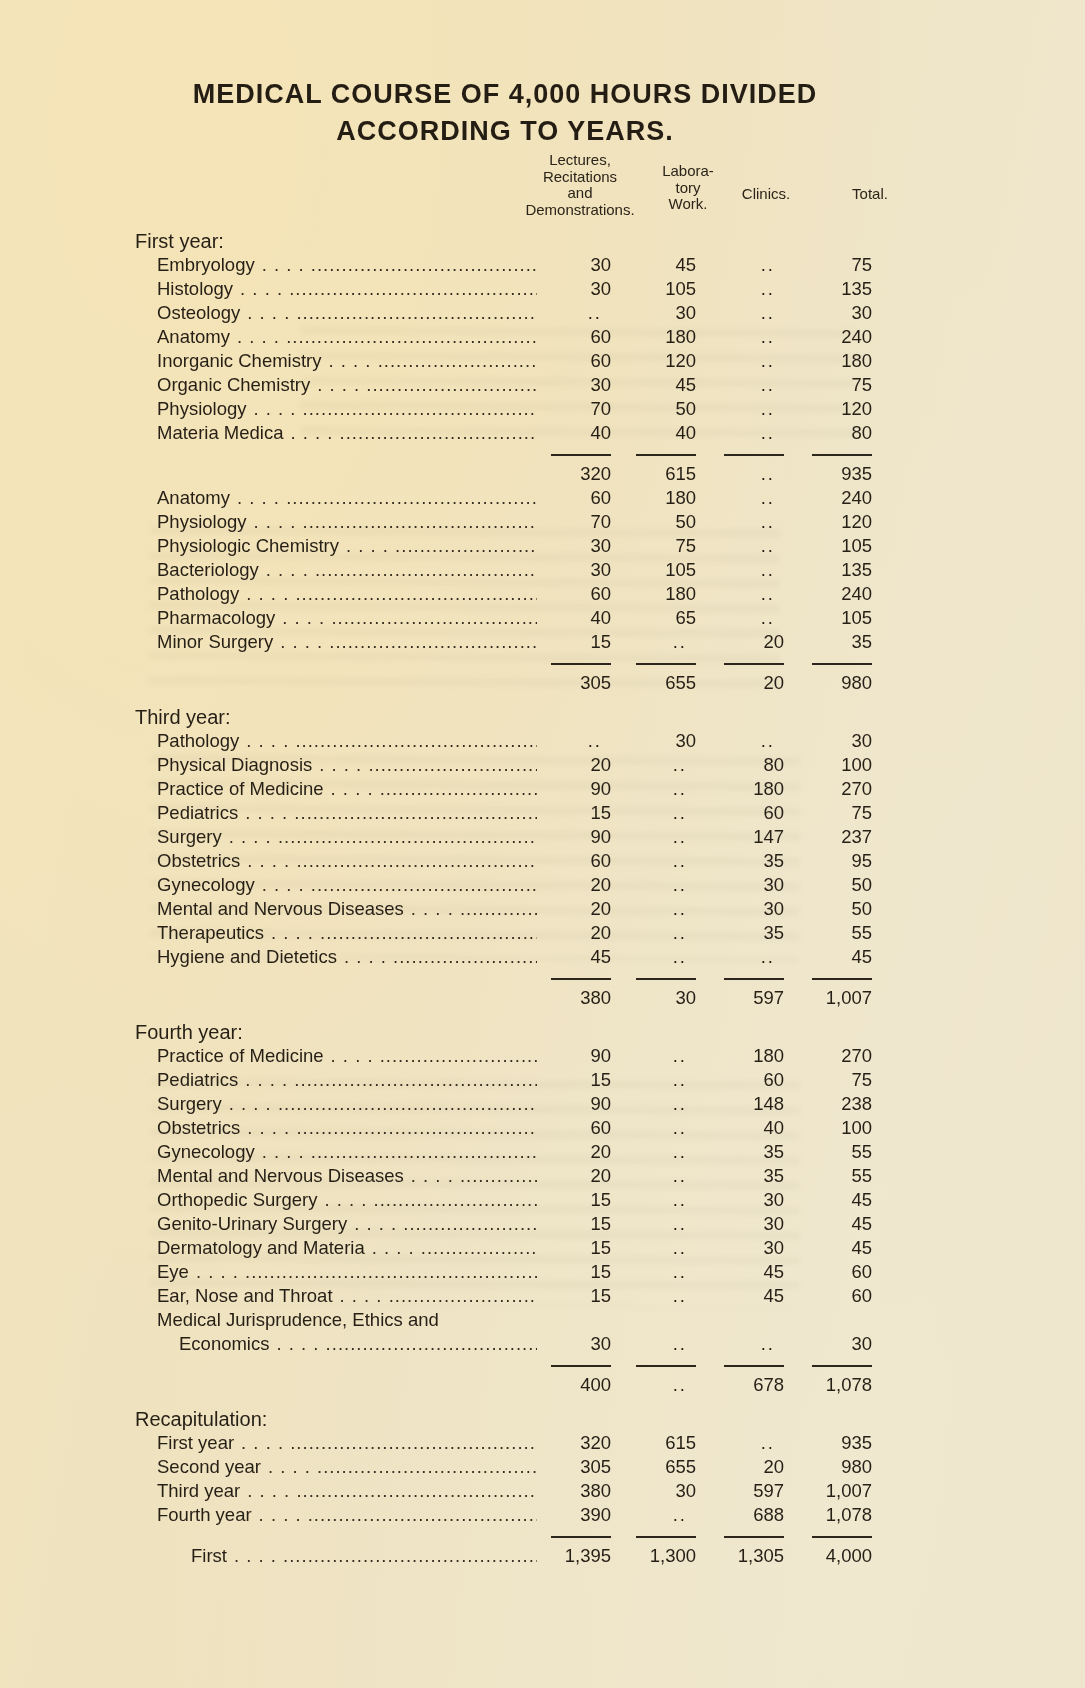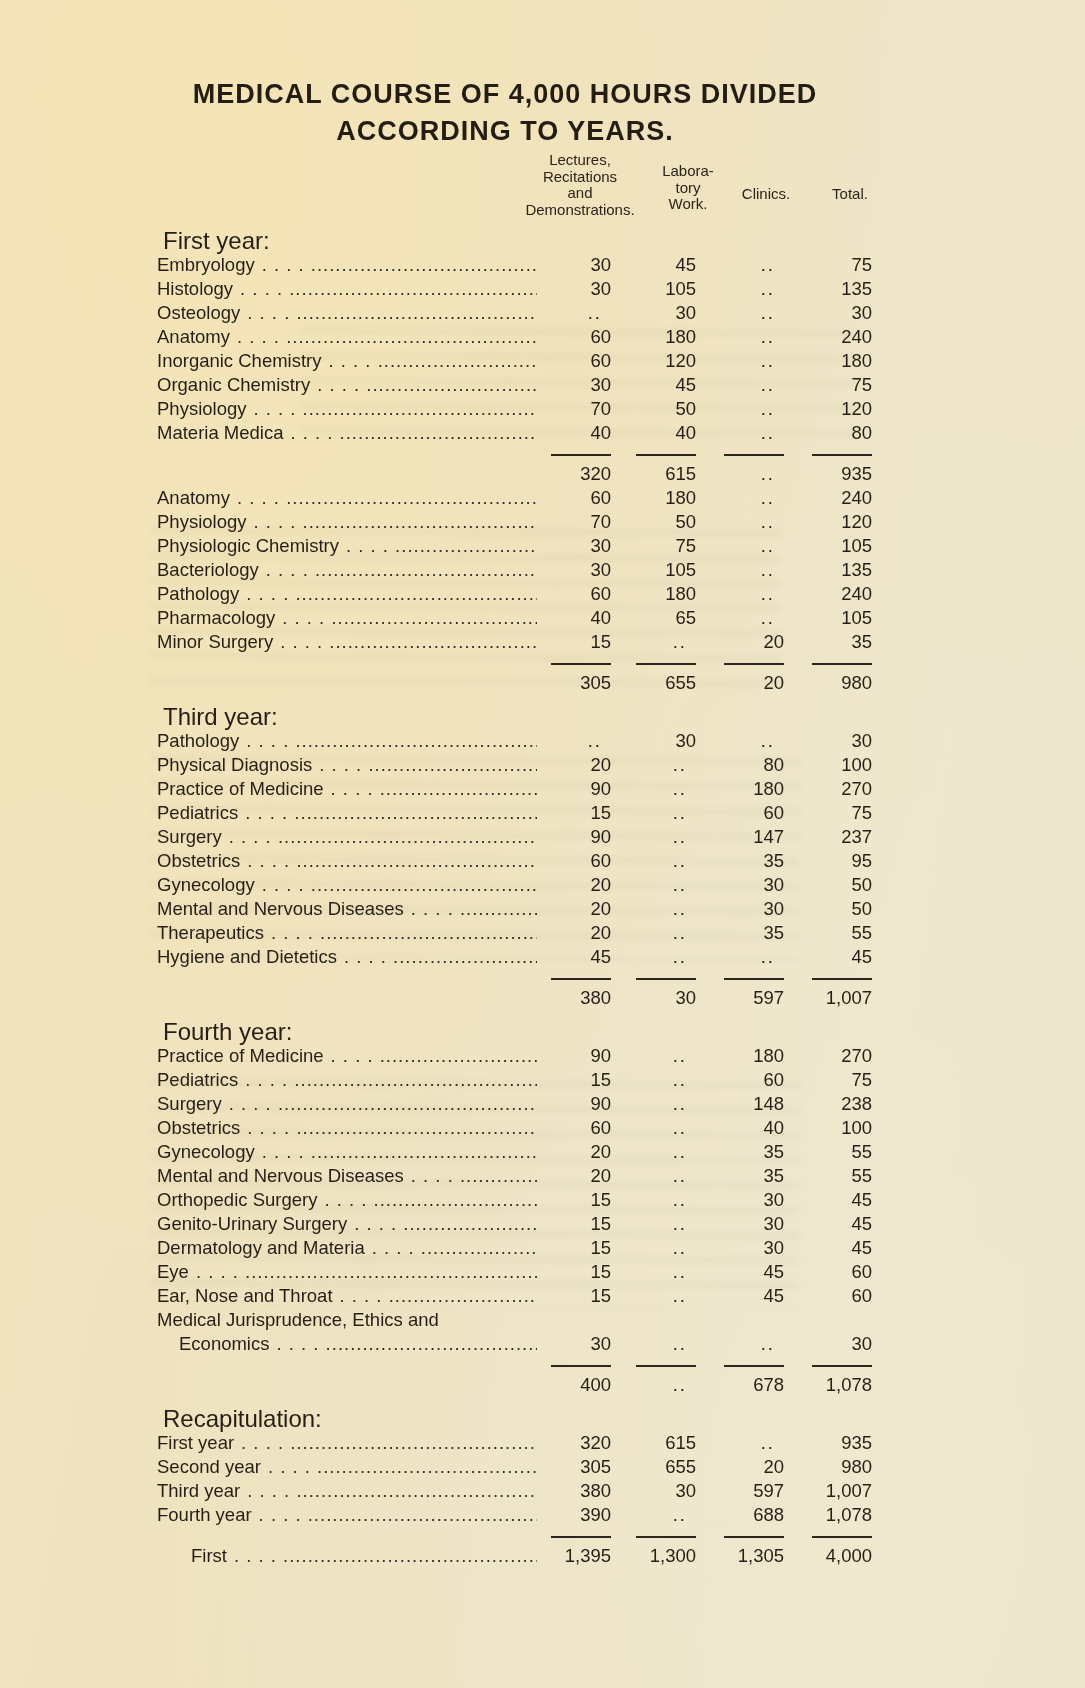--- a/index.html
+++ b/index.html
@@ -17,23 +17,23 @@
     background:repeating-linear-gradient(180deg, transparent 0 8px,
       rgba(136,130,100,0.20) 8px 16px, transparent 16px 25px);
   }
   .title { position:absolute; top:76px; left:0; width:1010px; text-align:center;
     font-weight:bold; font-size:27px; line-height:37px; letter-spacing:1px; color:#241d13; }
   .col-headers { position:absolute; top:0; left:0; }
   .ch { position:absolute; text-align:center; font-size:15px; line-height:16.5px; color:#2b241a; }
   .ch1 { left:498px; top:152px; width:164px; }
   .ch2 { left:643px; top:163px; width:90px; }
   .ch3 { left:716px; top:186px; width:100px; }
-  .ch4 { left:800px; top:186px; width:100px; }
+  .ch4 { left:820px; top:186px; width:100px; }
   .table-root { position:absolute; left:135px; top:229px; width:737px; font-size:18.5px; }
-  .sec-heading { height:24px; line-height:24px; margin-top:10px; font-size:24px;margin-left:28px; }
+  .sec-heading { height:24px; line-height:24px; margin-top:10px; font-size:20px; }
   .sec-heading.first { margin-top:0; }
   .row { display:flex; height:24px; line-height:24px; white-space:nowrap; }
   .row .label { padding-left:22px; }
   .row .label.indent2 { padding-left:44px; }
   .leader { flex:1 1 auto; overflow:hidden; margin:0 4px 0 7px; color:#352d21; }
   .leader::after { content:". . . . .............................................................."; letter-spacing:1px; }
   .num { flex:0 0 auto; text-align:right; }
   .c1 { width:70px; } .c2 { width:85px; } .c3 { width:88px; } .c4 { width:88px; }
   .num.dots { letter-spacing:2px; padding-right:9px; box-sizing:border-box; }
   .spacer { flex:1 1 auto; }

